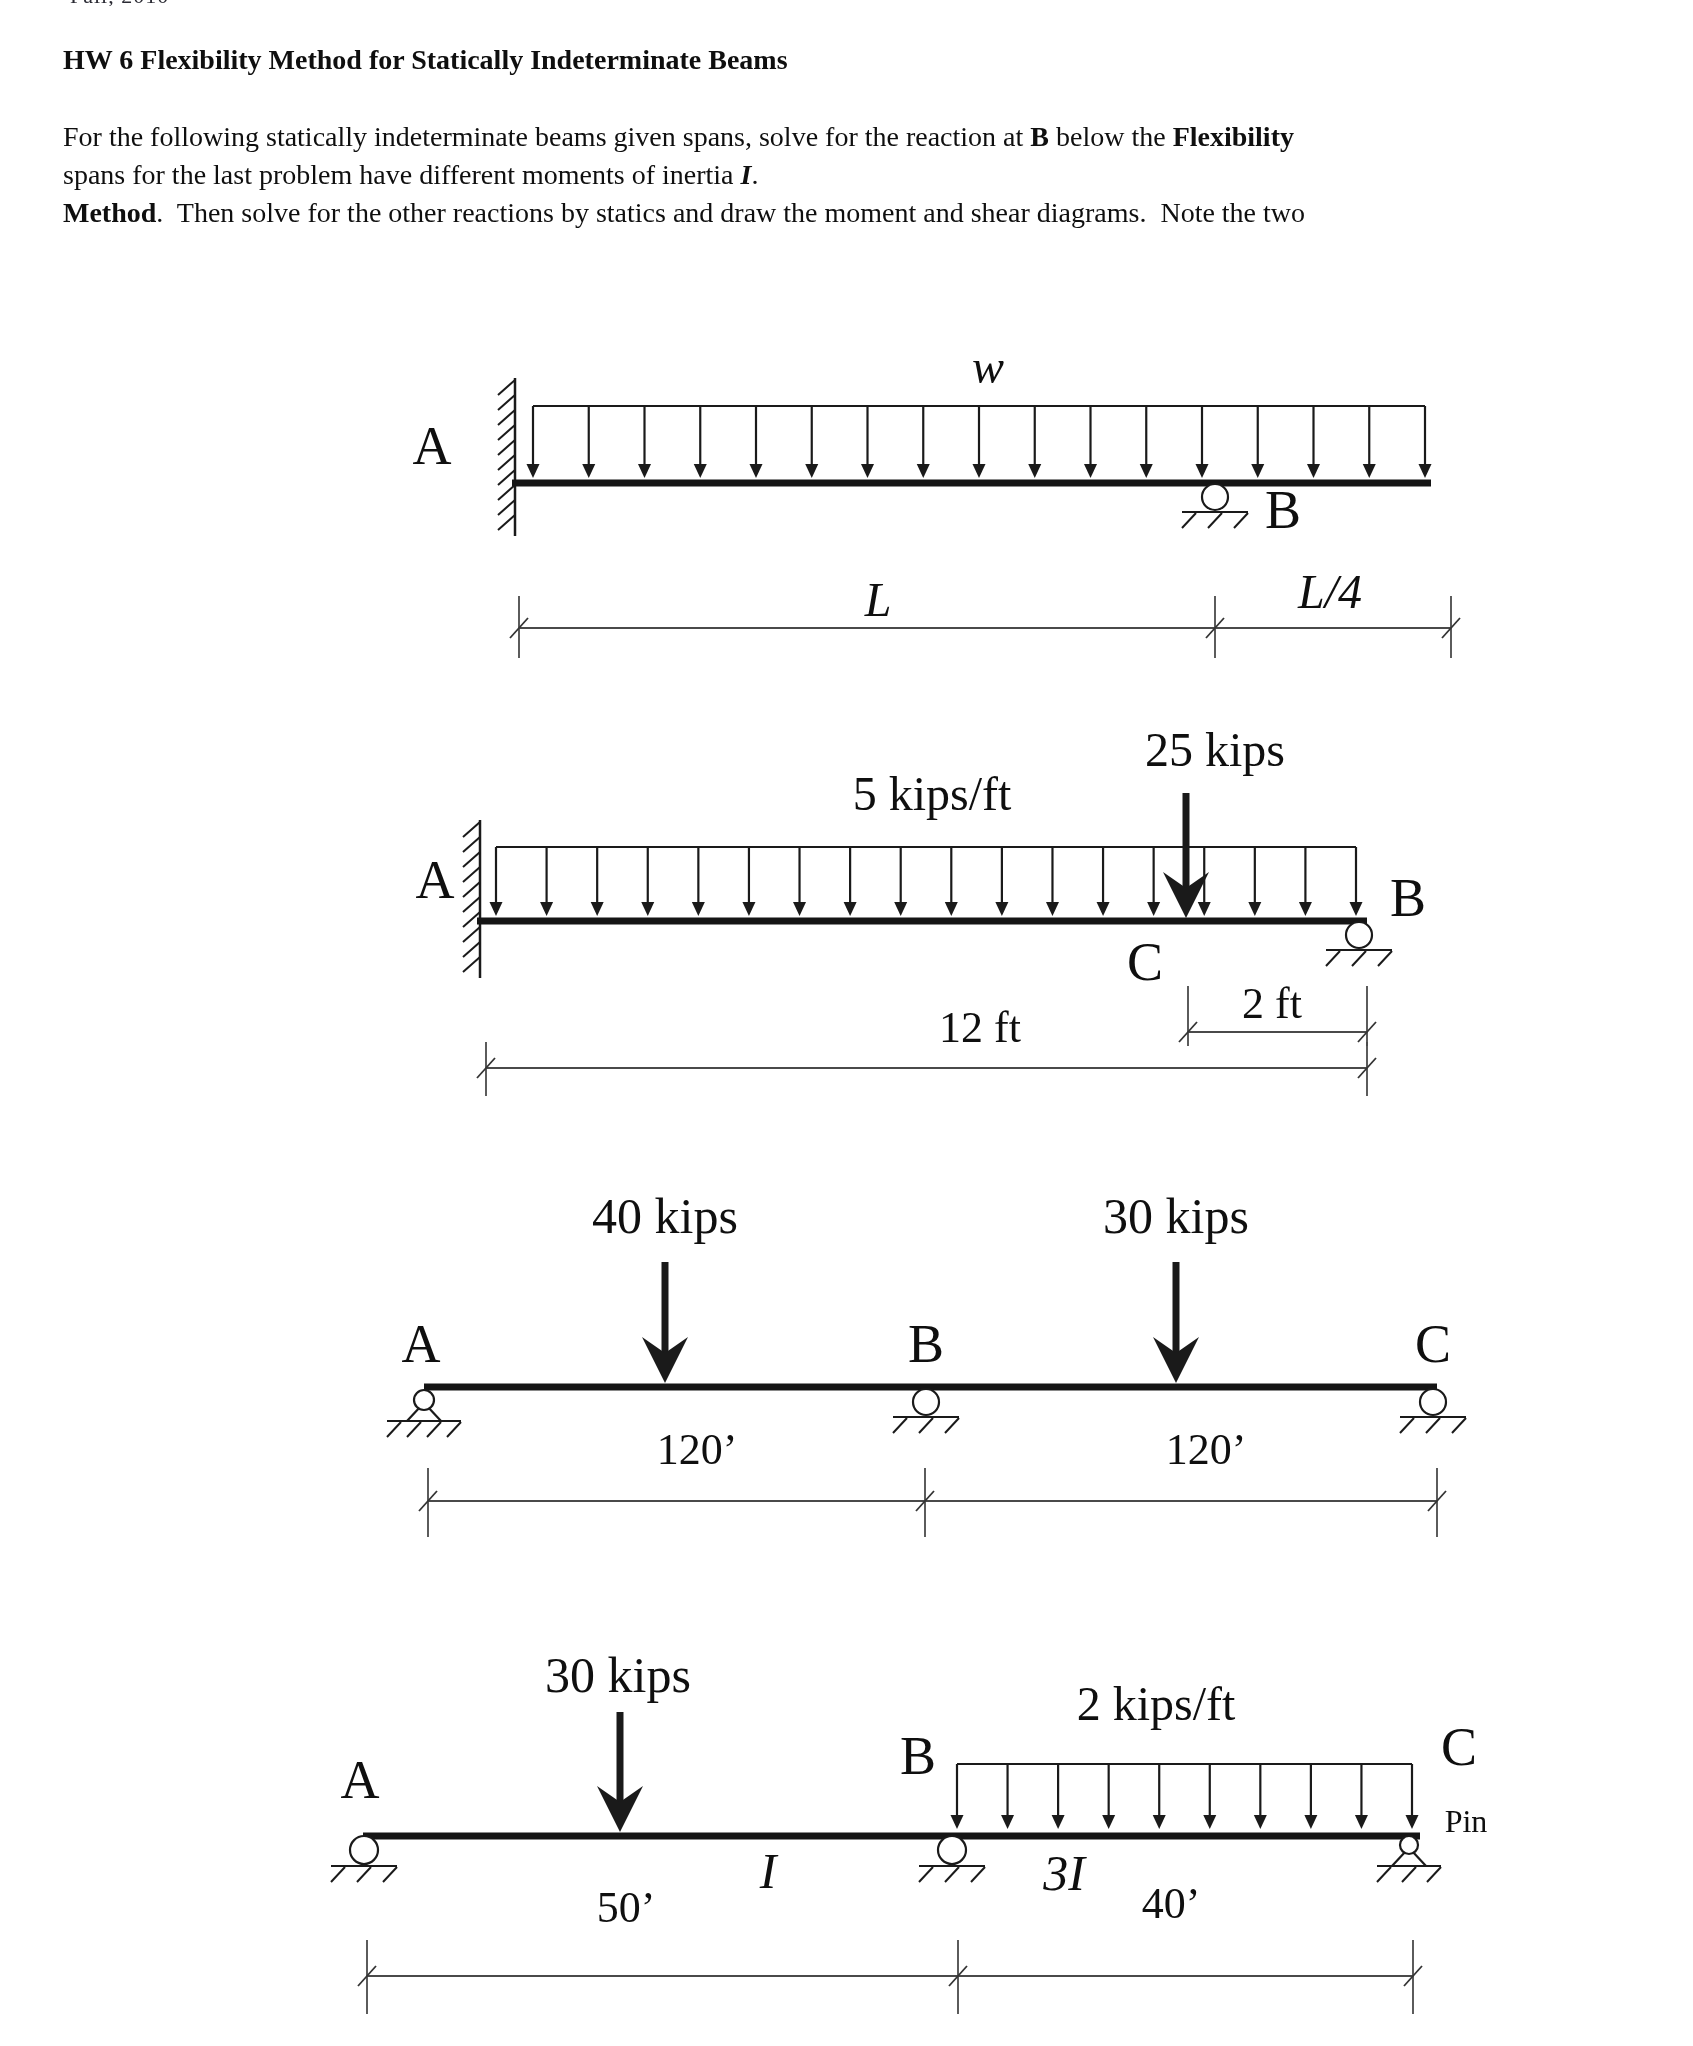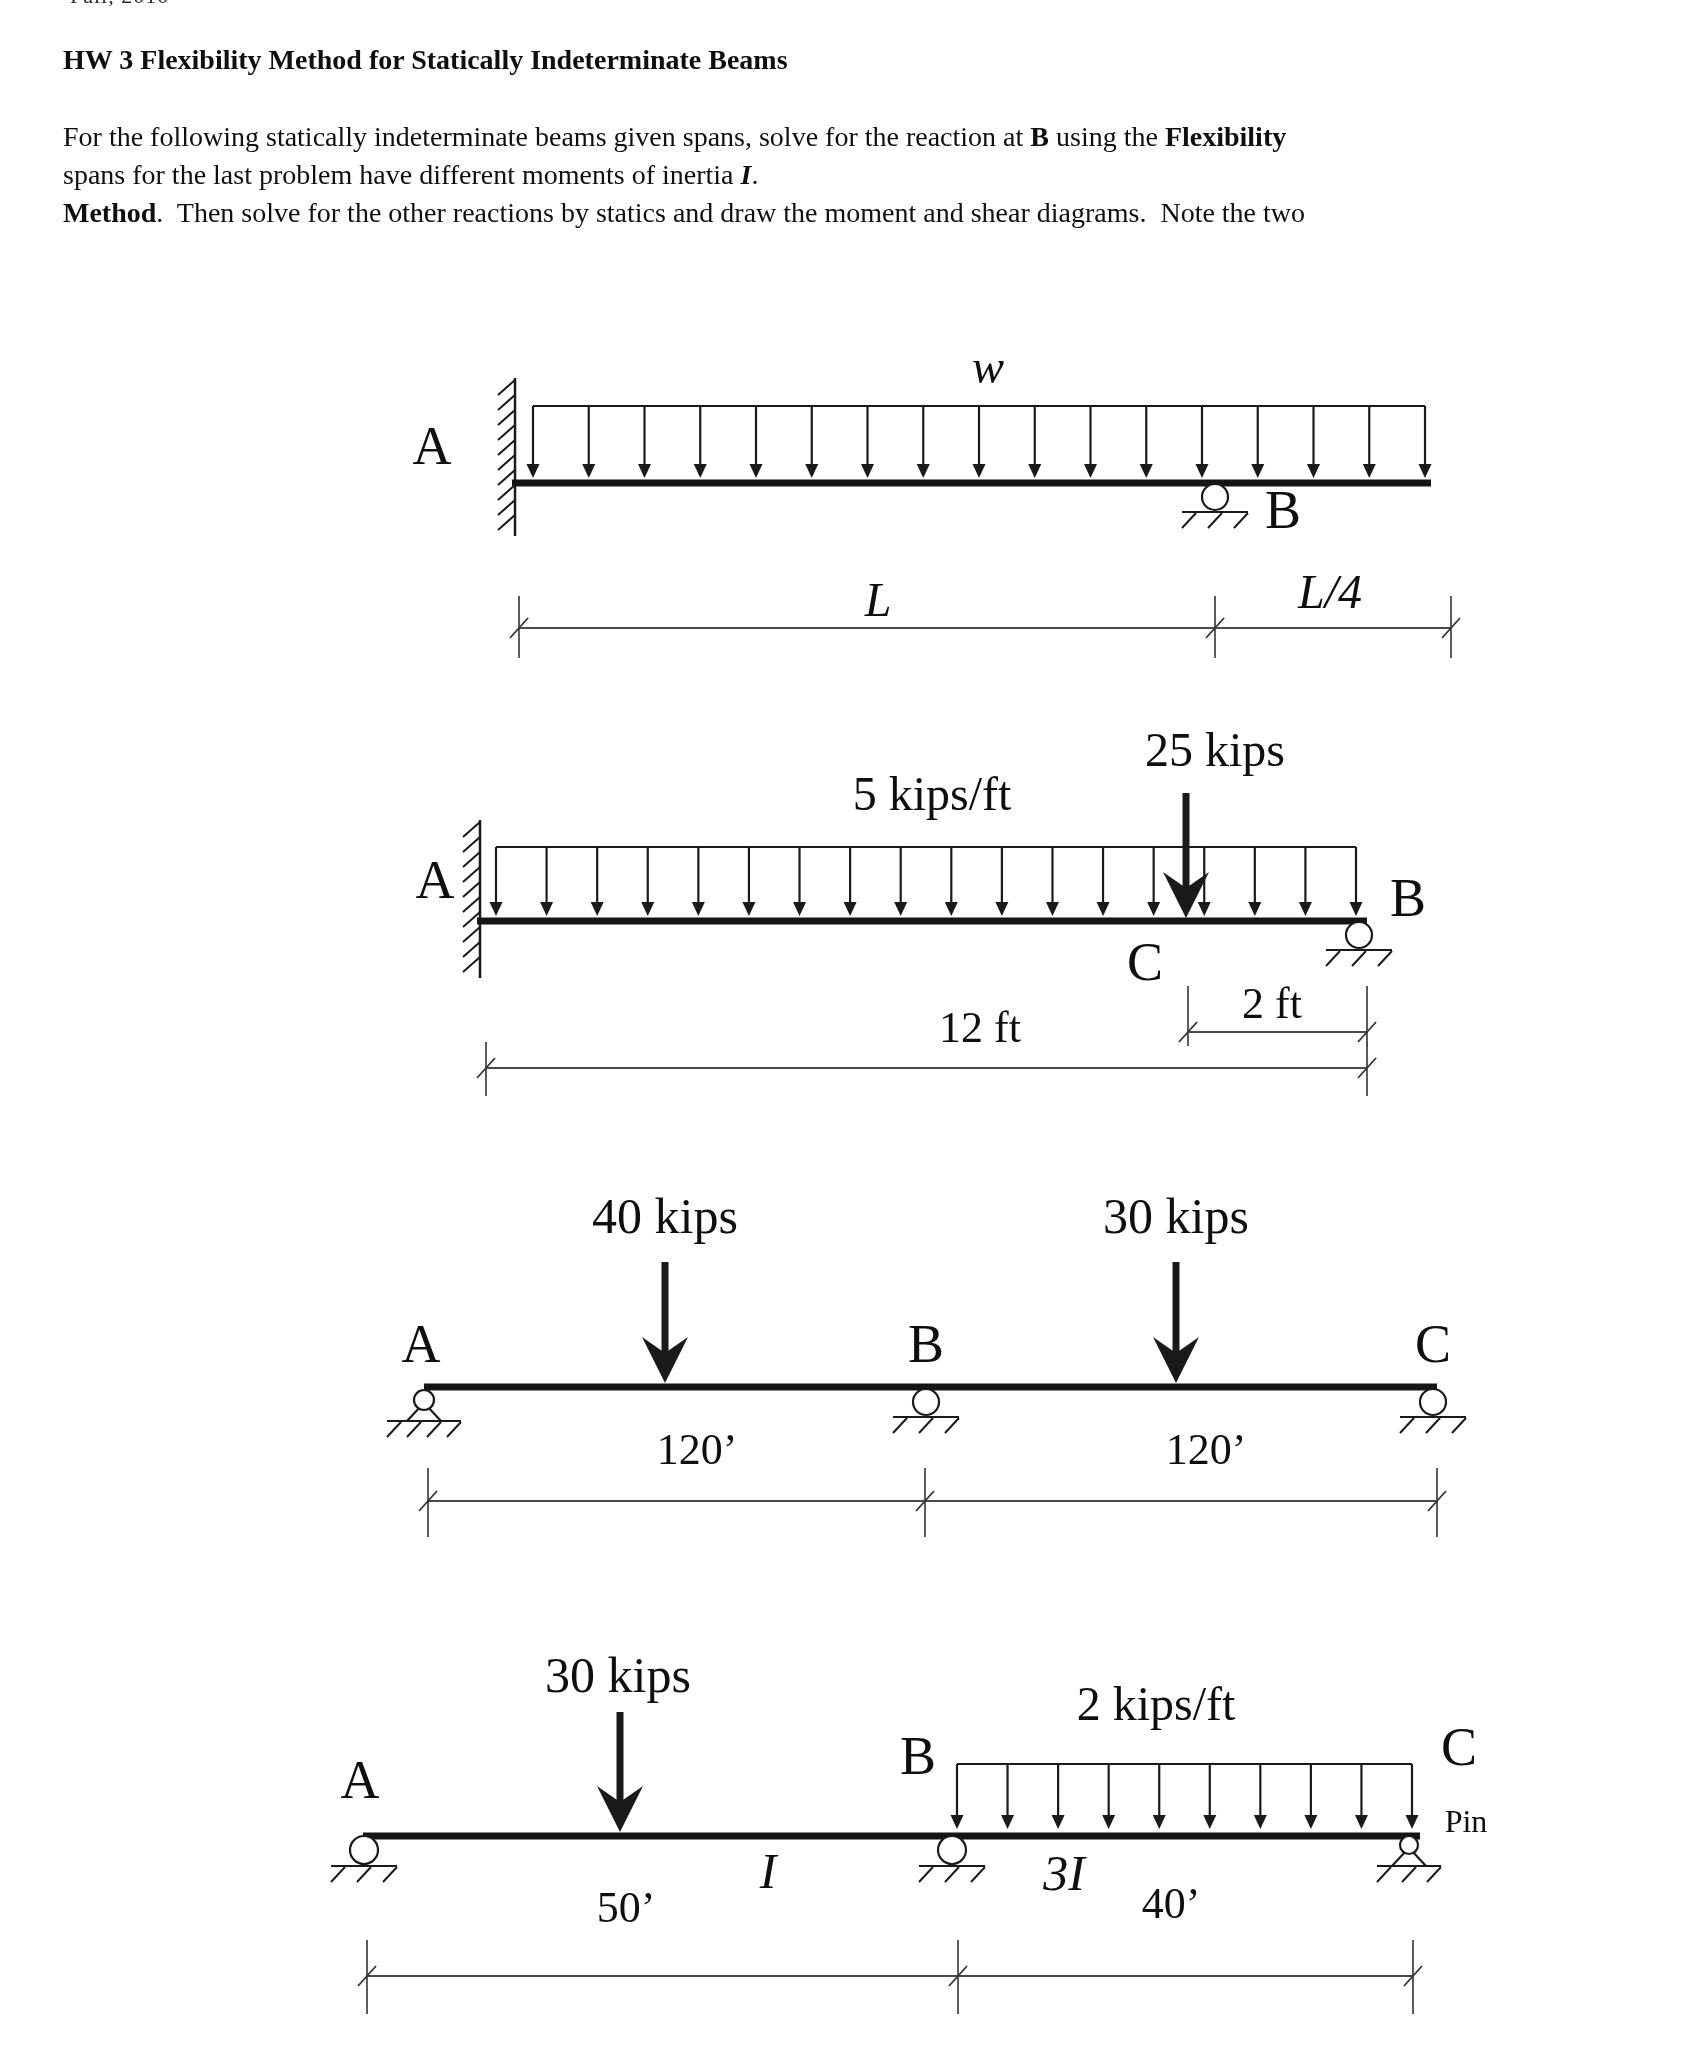--- a/index.html
+++ b/index.html
@@ -42,24 +42,24 @@
 </style>
 </head>
 <body>
 
 <div id="page">
 
   <div class="clip-frag">
       <span>Fall, 2010</span>
     </div>
 
-  <div class="title">HW 3 Flexibility Method for Statically Indeterminate Beams</div>
+  <div class="title">HW 6 Flexibility Method for Statically Indeterminate Beams</div>
 
   <div class="para">
-    <div class="pline"><span>For the following statically indeterminate beams given spans, solve for the reaction at </span><span class="b">B</span><span> using the </span><span class="b">Flexibility</span></div>
+    <div class="pline"><span>For the following statically indeterminate beams given spans, solve for the reaction at </span><span class="b">B</span><span> below the </span><span class="b">Flexibility</span></div>
     <div class="pline"><span>spans for the last problem have different moments of inertia </span><span class="bi">I</span><span>.</span></div>
     <div class="pline"><span class="b">Method</span><span>.  Then solve for the other reactions by statics and draw the moment and shear diagrams.  Note the two</span></div>
   </div>
 
   <svg id="diagrams" width="1693" height="2046" viewBox="0 0 1693 2046">
 
     <g>
       <text x="988" y="383" class="mid it f48">w</text>
       <text x="432" y="464" class="mid f54">A</text>
       <g>

